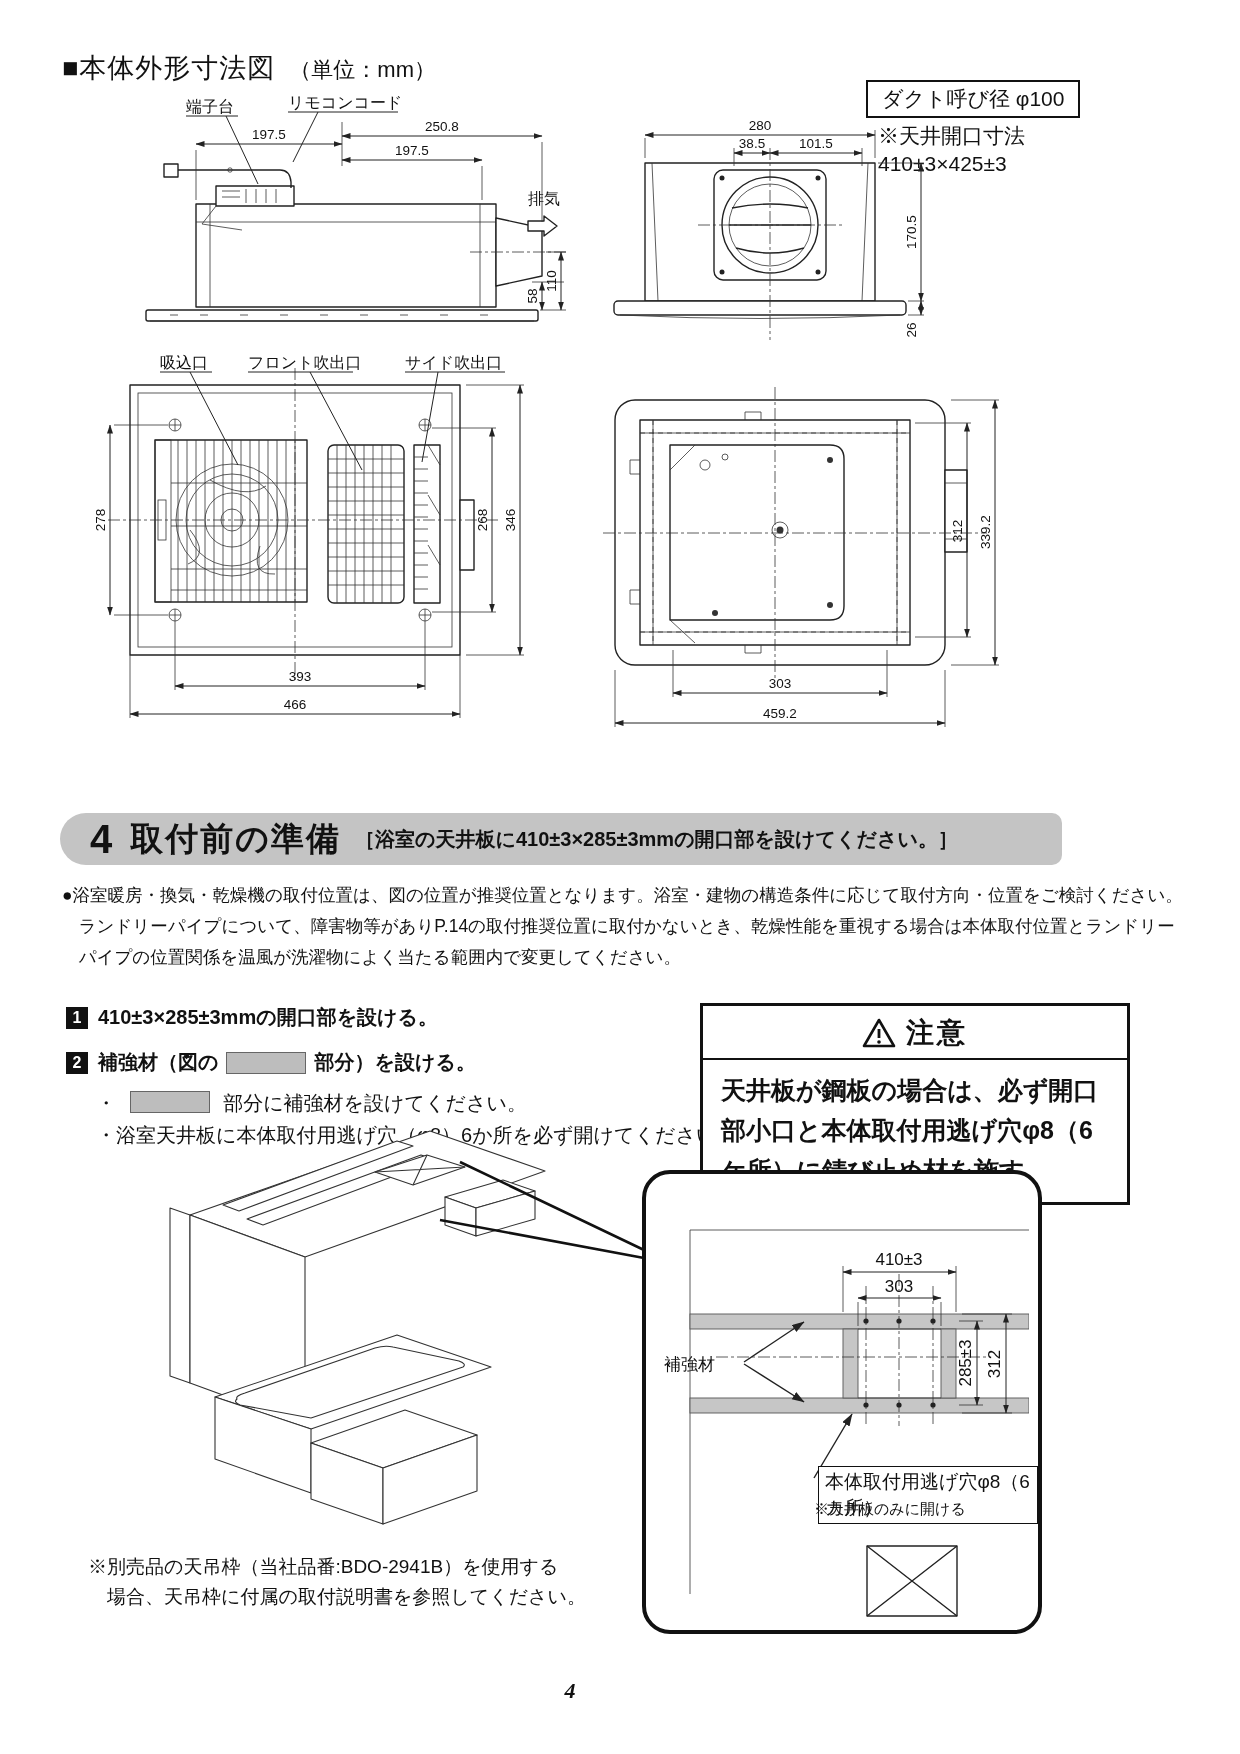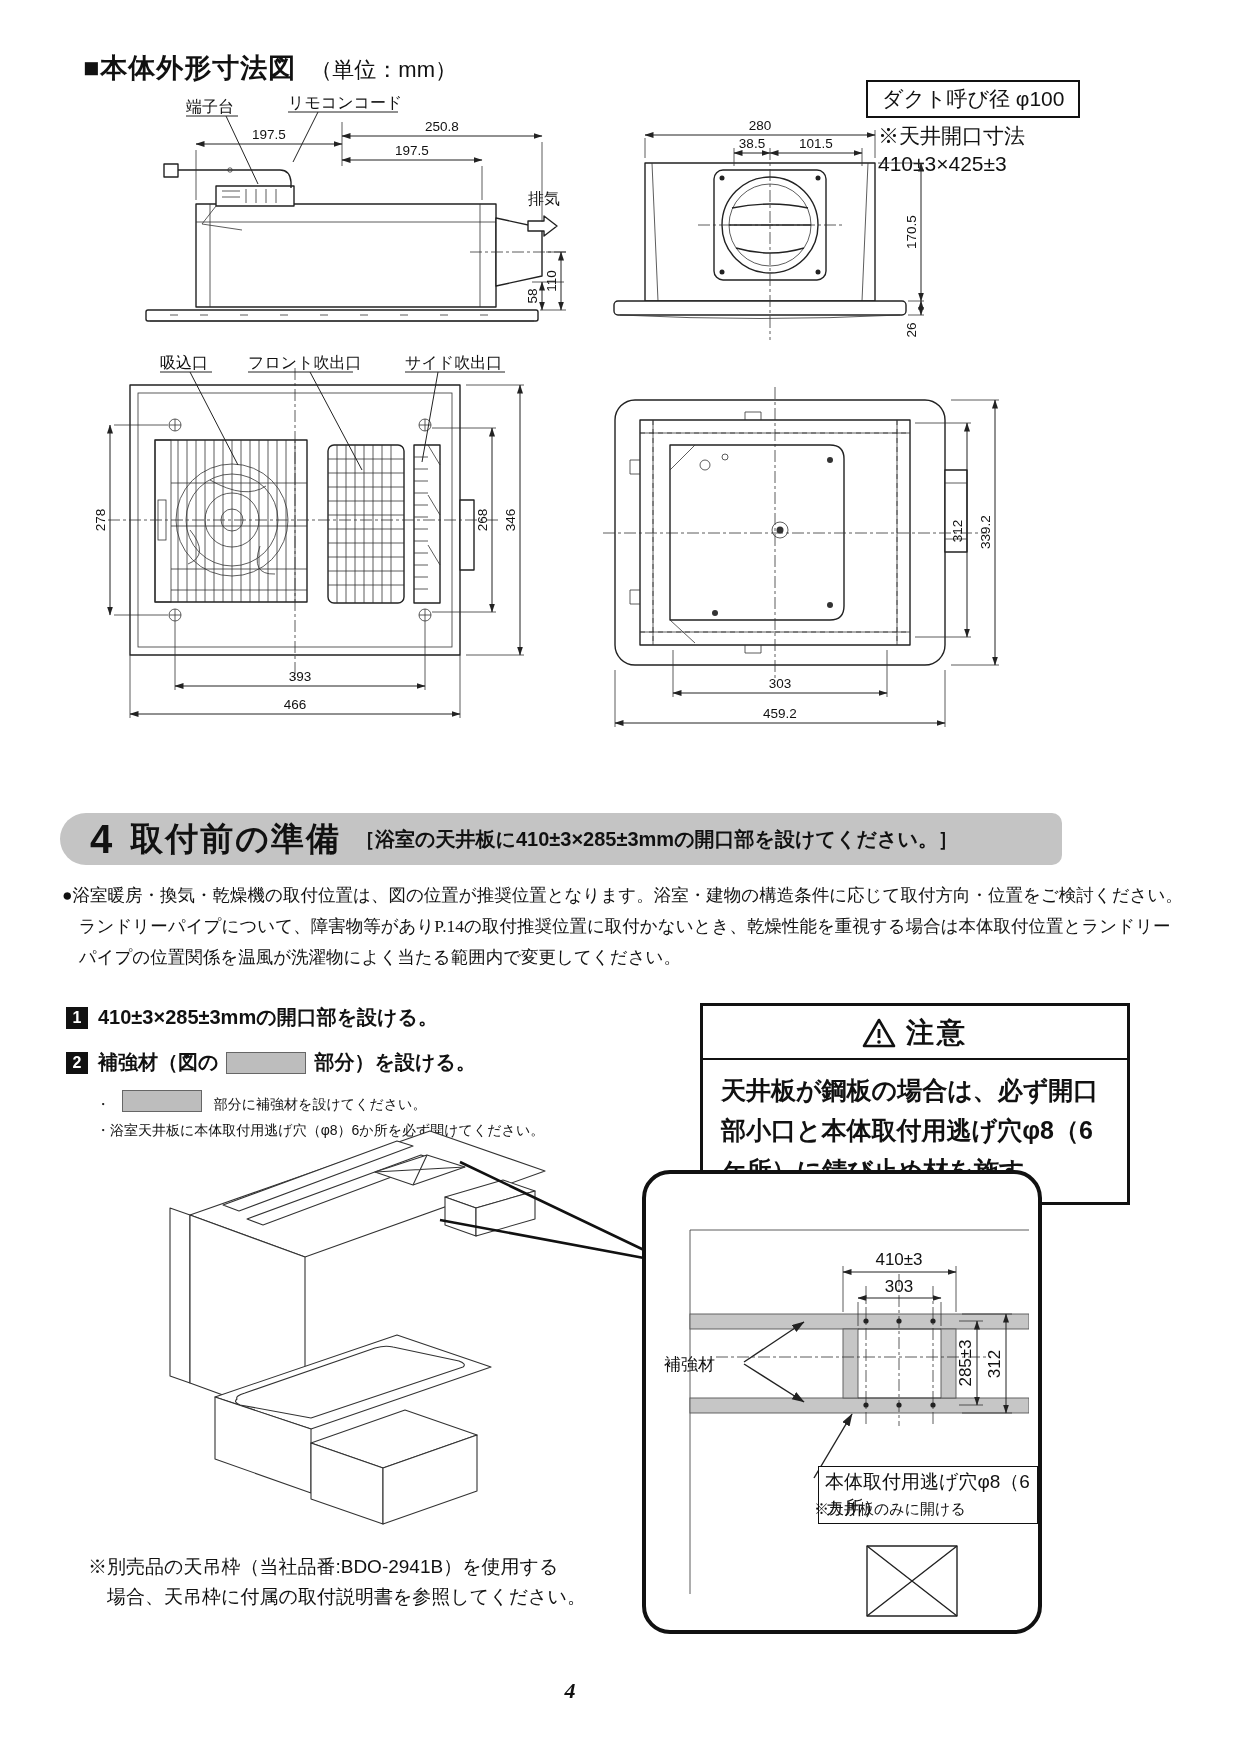--- a/index.html
+++ b/index.html
@@ -1,20 +1,20 @@
 <!DOCTYPE html>
 <html><head>
 <meta charset="utf-8">
 <style>
   html,body{margin:0;padding:0;background:#e8e8e8;}
   .page{position:relative;width:1240px;height:1754px;background:#ffffff;margin:0 auto;
         font-family:"Liberation Sans",sans-serif;color:#111;overflow:hidden;}
   .abs{position:absolute;}
   
-  .h-title{font-size:27px;font-weight:bold;letter-spacing:1px;margin-left:21px;}
+  .h-title{font-size:27px;font-weight:normal;letter-spacing:1px;}
   .h-unit{font-size:22px;font-weight:normal;margin-left:14px;}
   .duct-box{border:2.5px solid #111;padding:3px 14px;font-size:21px;font-weight:normal;}
   .ceil-note{font-size:21px;line-height:1.35;}
   
   svg{display:block;}
   .ol{fill:none;stroke:#222;stroke-width:1.4;stroke-linejoin:round;}
   .olw{fill:#fff;stroke:#222;stroke-width:1.4;stroke-linejoin:round;}
   .thin{fill:none;stroke:#333;stroke-width:0.8;}
   .dim{stroke:#222;stroke-width:1;fill:none;marker-start:url(#arr);marker-end:url(#arr);}
   .ldr{stroke:#222;stroke-width:1;fill:none;}
@@ -32,21 +32,21 @@
   .banner-num{font-size:40px;font-weight:bold;margin:0 18px 0 30px;}
   .banner-title{font-size:33px;font-weight:bold;letter-spacing:2px;}
   .banner-sub{font-size:20px;font-weight:bold;margin-left:14px;letter-spacing:0;}
   
   .intro{font-size:17.5px;line-height:1.78;text-indent:-0.95em;padding-left:0.95em;}
   .step{font-size:20px;font-weight:bold;display:flex;align-items:center;}
   .badge{display:inline-flex;align-items:center;justify-content:center;width:22px;height:22px;
          background:#111;color:#fff;font-size:16px;font-weight:bold;margin-right:10px;flex:0 0 auto;}
   .swatch{display:inline-block;width:78px;height:20px;background:#bdbdbd;border:1px solid #666;
           vertical-align:-3px;margin:0 8px;}
-  .subbullet{font-size:14px;}
+  .subbullet{font-size:20px;}
   
   .caution{border:3px solid #111;background:#fff;}
   .caution-head{display:flex;align-items:center;justify-content:center;gap:10px;
                 border-bottom:2.5px solid #111;padding:8px 0 6px 0;}
   .caution-title{font-size:28px;font-weight:bold;letter-spacing:3px;}
   .caution-body{font-size:25px;font-weight:bold;line-height:1.6;padding:10px 16px 12px 18px;}
   
   .callout{border:4.5px solid #111;border-radius:28px;background:#fff;}
   .note-boxed{position:absolute;border:1.5px solid #111;font-size:19px;padding:2px 6px;background:#fff;}
   .note-plain{position:absolute;font-size:15px;}
@@ -256,21 +256,21 @@
       <text class="dimtxt" x="185" y="343" text-anchor="middle">459.2</text>
     </g>
   </svg>
 
   <div class="abs banner" style="left:60px;top:813px;width:1002px;height:52px;">
     <span class="banner-num">4</span>
     <span class="banner-title">取付前の準備</span>
     <span class="banner-sub">［浴室の天井板に410±3×285±3mmの開口部を設けてください。］</span>
   </div>
 
-  <p class="abs intro" style="left:62px;top:880px;width:1105px;margin:0;font-family:Liberation Serif, serif;">●浴室暖房・換気・乾燥機の取付位置は、図の位置が推奨位置となります。浴室・建物の構造条件に応じて取付方向・位置をご検討ください。ランドリーパイプについて、障害物等がありP.14の取付推奨位置に取付かないとき、乾燥性能を重視する場合は本体取付位置とランドリーパイプの位置関係を温風が洗濯物によく当たる範囲内で変更してください。</p>
+  <p class="abs intro" style="left:62px;top:880px;width:1105px;margin:0;">●浴室暖房・換気・乾燥機の取付位置は、図の位置が推奨位置となります。浴室・建物の構造条件に応じて取付方向・位置をご検討ください。ランドリーパイプについて、障害物等がありP.14の取付推奨位置に取付かないとき、乾燥性能を重視する場合は本体取付位置とランドリーパイプの位置関係を温風が洗濯物によく当たる範囲内で変更してください。</p>
 
   <div class="abs step" style="left:66px;top:1004px;">
     <span class="badge">1</span>
     <span>410±3×285±3mmの開口部を設ける。</span>
   </div>
 
   <div class="abs step" style="left:66px;top:1049px;">
     <span class="badge">2</span>
     <span>補強材（図の</span>
     <span class="swatch"></span>

